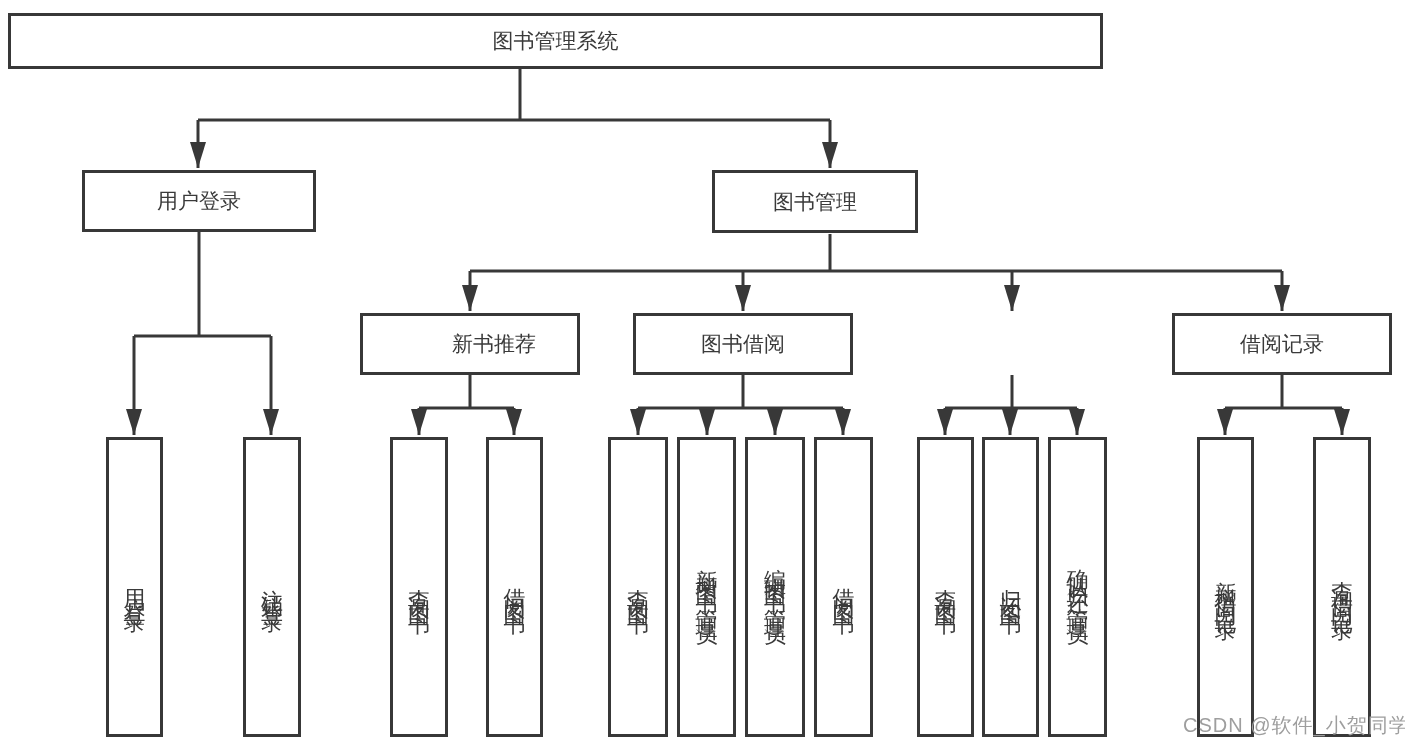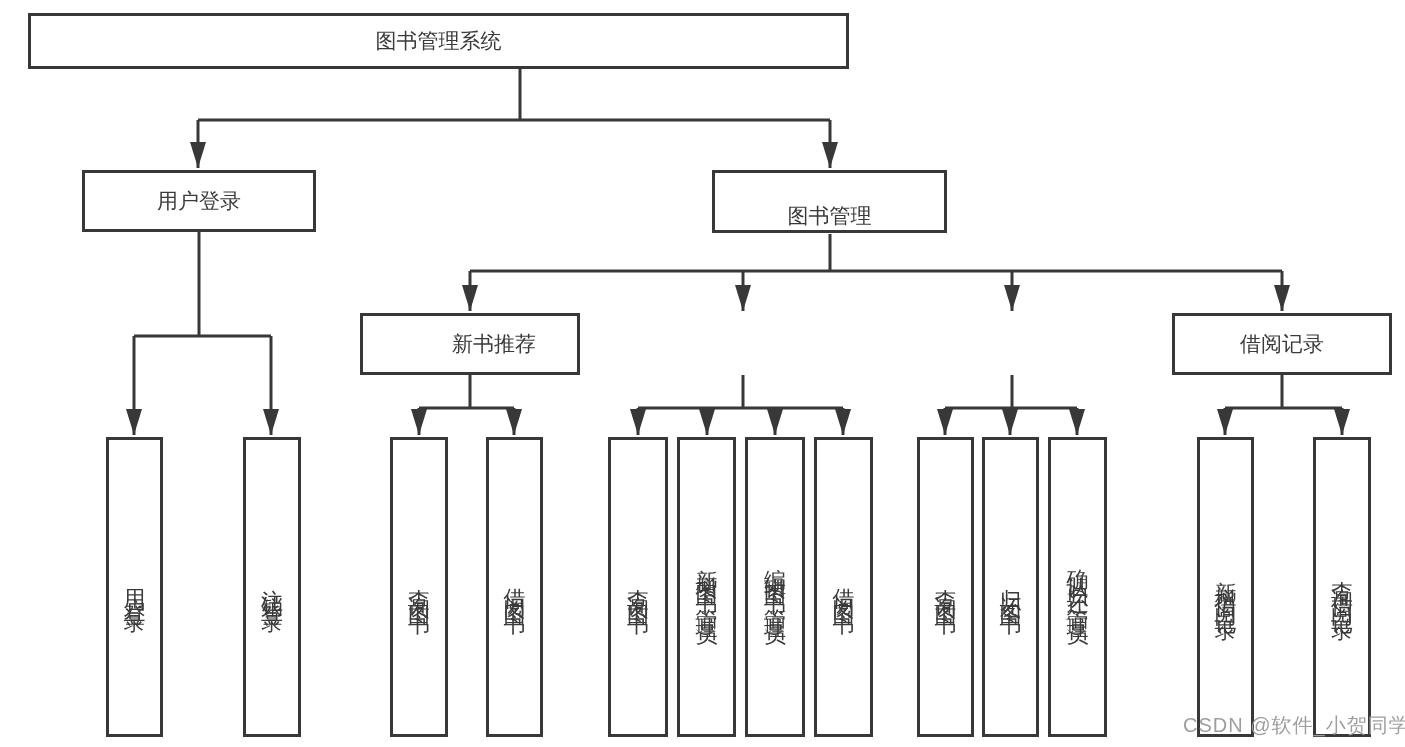--- a/index.html
+++ b/index.html
@@ -64,33 +64,36 @@
       <line x1="945" y1="408" x2="945" y2="435" marker-end="url(#arr)"></line>
       <line x1="1010" y1="408" x2="1010" y2="435" marker-end="url(#arr)"></line>
       <line x1="1077" y1="408" x2="1077" y2="435" marker-end="url(#arr)"></line>
 
       <path d="M1282,375 V408 M1225,408 H1342"></path>
       <line x1="1225" y1="408" x2="1225" y2="435" marker-end="url(#arr)"></line>
       <line x1="1342" y1="408" x2="1342" y2="435" marker-end="url(#arr)"></line>
     </g>
   </svg>
 
-  <div class="box hbox" style="left:28px;top:13px;width:821px;height:56px;">
+  <div class="box hbox" style="left:8px;top:13px;width:1095px;height:56px;">
     <span>图书管理系统</span>
   </div>
 
   <div class="box hbox" style="left:82px;top:170px;width:234px;height:62px;">
     <span>用户登录</span>
   </div>
-  <div class="box hbox" style="left:712px;top:170px;width:235px;height:63px;align-items:flex-end;">
+  <div class="box hbox" style="left:712px;top:170px;width:206px;height:63px;">
     <span>图书管理</span>
   </div>
 
   <div class="box hbox" style="left:360px;top:313px;width:220px;height:62px;padding-left:48px;">
     <span>新书推荐</span>
+  </div>
+  <div class="box hbox" style="left:633px;top:313px;width:220px;height:62px;">
+    <span>图书借阅</span>
   </div>
   <div class="box hbox" style="left:1172px;top:313px;width:220px;height:62px;">
     <span>借阅记录</span>
   </div>
 
   <div class="box leaf" style="left:106px;width:57px;">
     <span>用户登录</span>
   </div>
   <div class="box leaf" style="left:243px;width:58px;">
     <span>注销登录</span>

